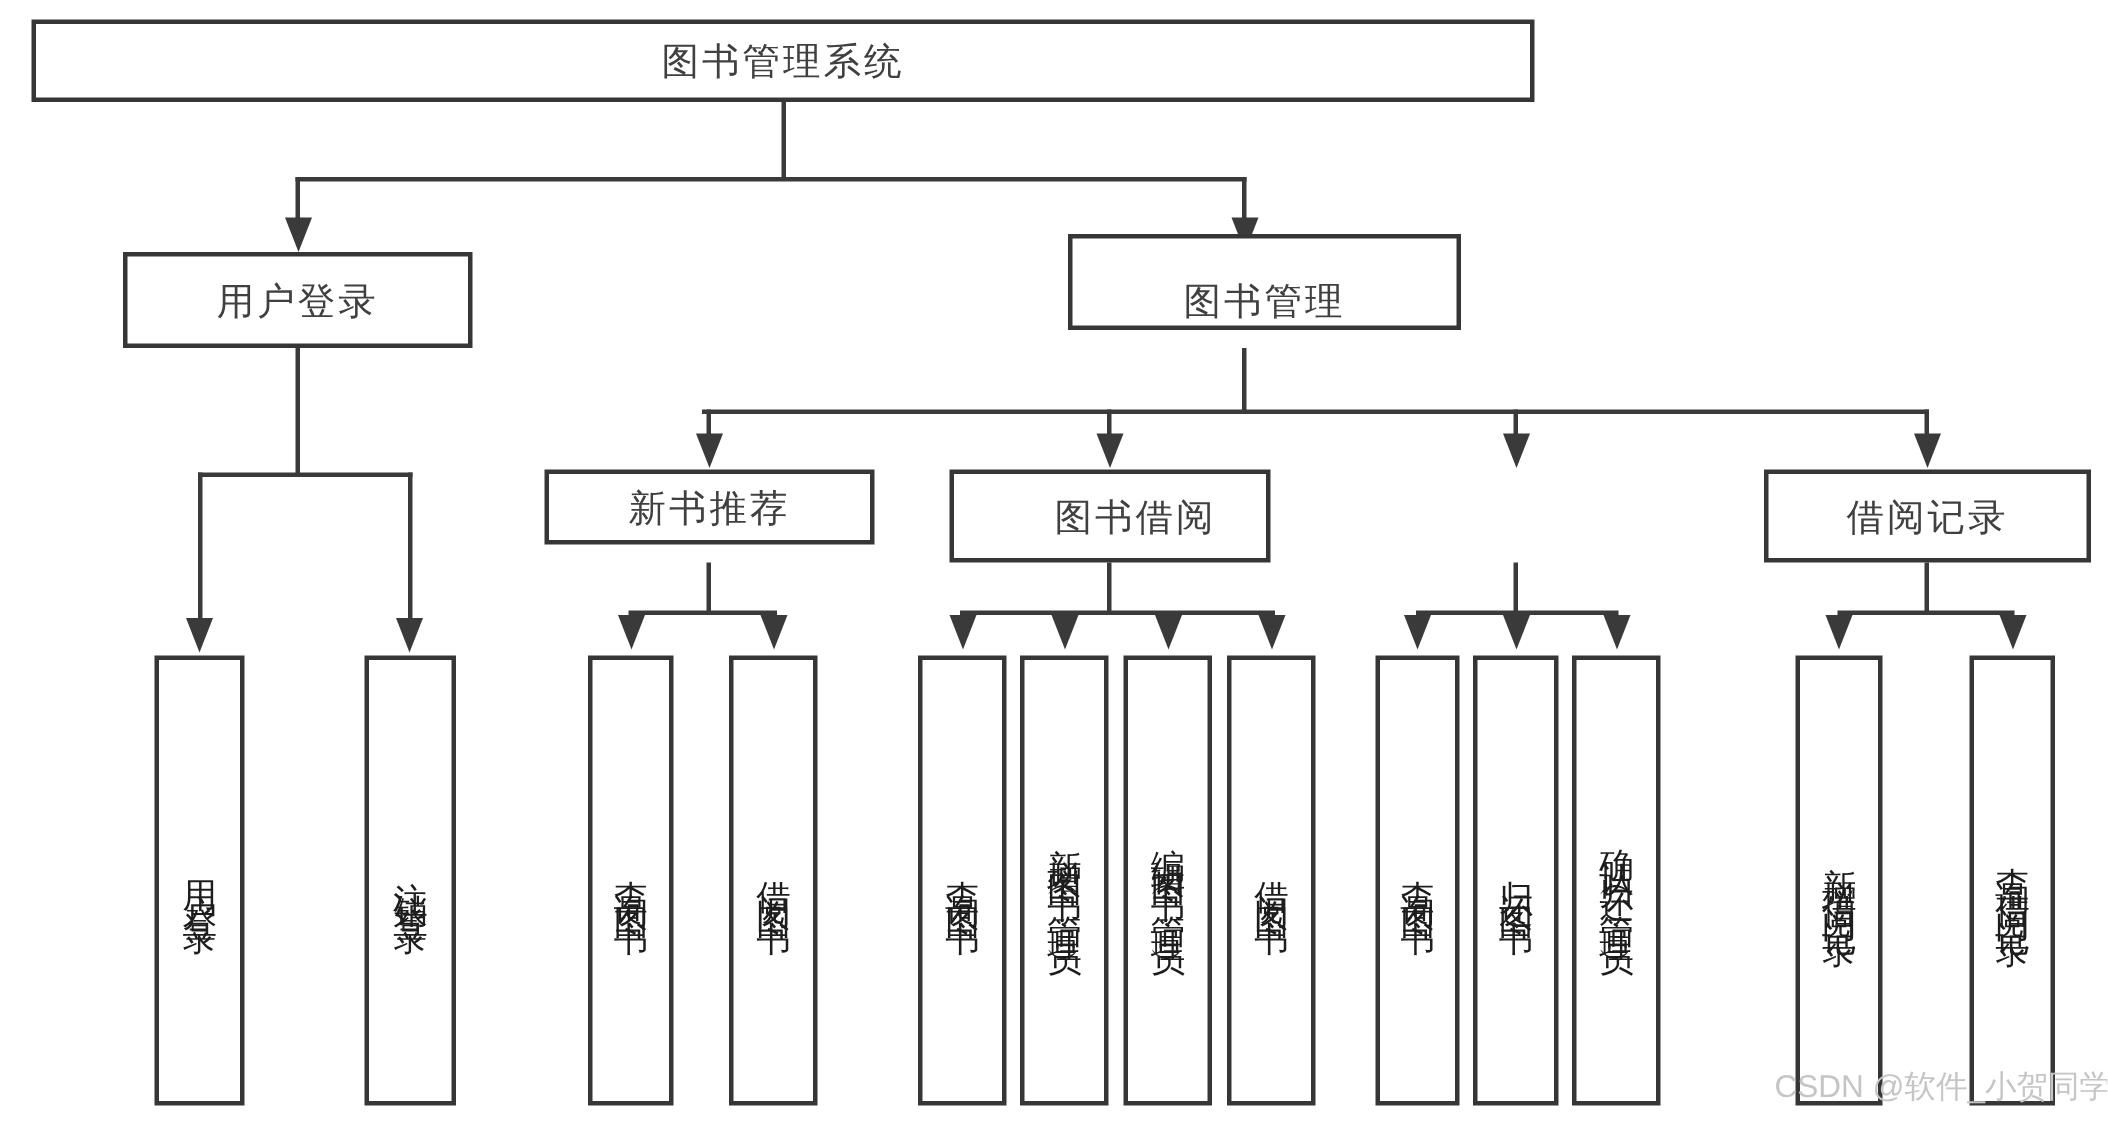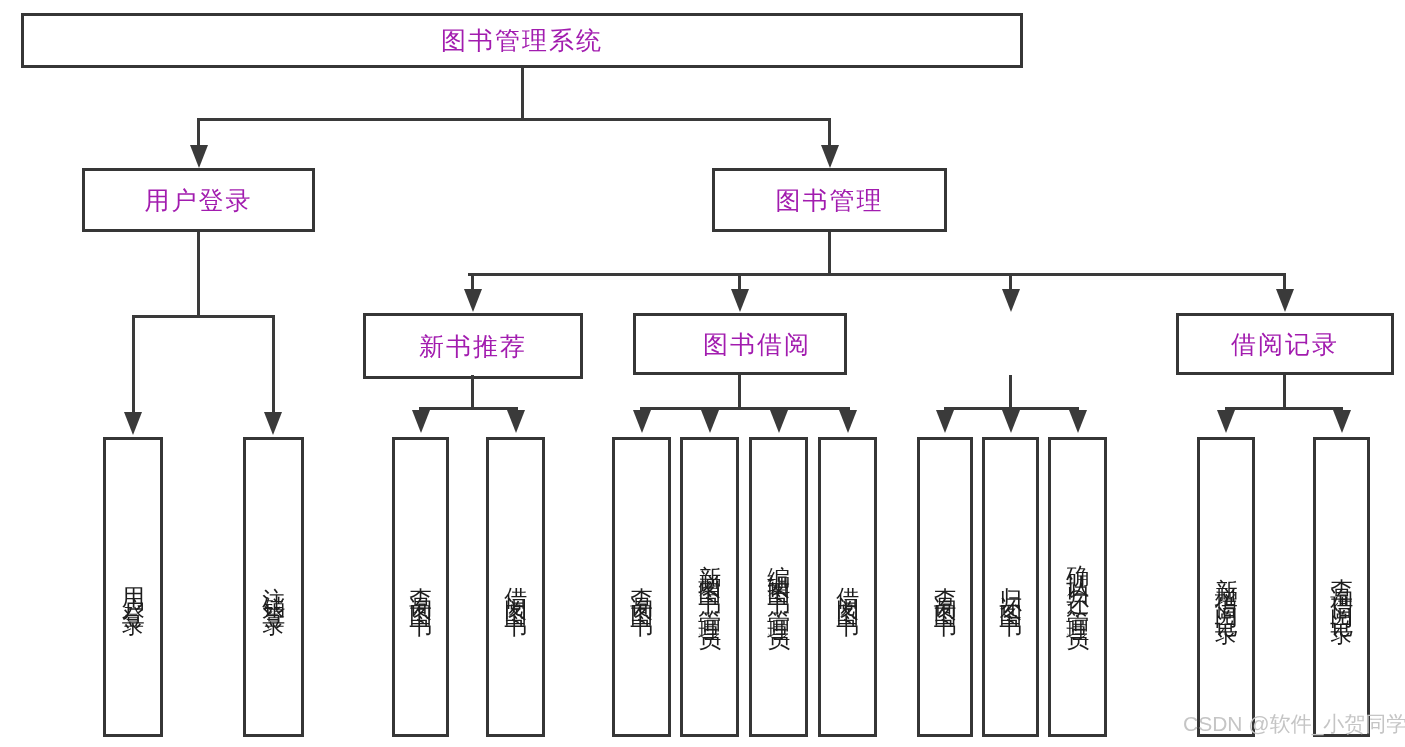--- a/index.html
+++ b/index.html
@@ -13,21 +13,21 @@
   }
   .box {
     position: absolute;
     box-sizing: border-box;
     border: 3px solid #363636;
     background: #ffffff;
     display: flex;
     align-items: center;
     justify-content: center;
     font-size: 25px;
-    color: #a21caf;
+    color: #404040;
     letter-spacing: 2px;
     white-space: nowrap;
   }
   .leaf {
     position: absolute;
     box-sizing: border-box;
     border: 3px solid #363636;
     background: #ffffff;
     top: 437px;
     height: 300px;
@@ -74,21 +74,21 @@
   <div class="vline" style="left:521px; top:68px; width:3px; height:52px;"></div>
   <div class="hline" style="left:197px; top:118px; width:634px; height:3px;"></div>
   <div class="vline" style="left:197px; top:118px; width:3px; height:30px;"></div>
   <div class="arrow" style="left:190px; top:145px;"></div>
   <div class="vline" style="left:828px; top:118px; width:3px; height:30px;"></div>
   <div class="arrow" style="left:821px; top:145px;"></div>
 
   <div class="box" style="left:82px; top:168px; width:233px; height:64px;">
     <span>用户登录</span>
   </div>
-  <div class="box" style="left:712px; top:168px; width:235px; height:64px;">
+  <div class="box" style="left:712px; top:156px; width:262px; height:64px;align-items:flex-end;">
     <span>图书管理</span>
   </div>
 
   <div class="vline" style="left:197px; top:232px; width:3px; height:85px;"></div>
   <div class="hline" style="left:132px; top:315px; width:143px; height:3px;"></div>
   <div class="vline" style="left:132px; top:315px; width:3px; height:100px;"></div>
   <div class="arrow" style="left:124px; top:412px;"></div>
   <div class="vline" style="left:272px; top:315px; width:3px; height:100px;"></div>
   <div class="arrow" style="left:264px; top:412px;"></div>
 
@@ -96,21 +96,21 @@
   <div class="hline" style="left:468px; top:273px; width:818px; height:3px;"></div>
   <div class="vline" style="left:471px; top:273px; width:3px; height:18px;"></div>
   <div class="arrow" style="left:464px; top:289px;"></div>
   <div class="vline" style="left:738px; top:273px; width:3px; height:18px;"></div>
   <div class="arrow" style="left:731px; top:289px;"></div>
   <div class="vline" style="left:1009px; top:273px; width:3px; height:18px;"></div>
   <div class="arrow" style="left:1002px; top:289px;"></div>
   <div class="vline" style="left:1283px; top:273px; width:3px; height:18px;"></div>
   <div class="arrow" style="left:1276px; top:289px;"></div>
 
-  <div class="box" style="left:363px; top:313px; width:220px; height:66px;">
+  <div class="box" style="left:363px; top:313px; width:220px; height:50px;">
     <span>新书推荐</span>
   </div>
   <div class="box" style="left:633px; top:313px; width:214px; height:62px;padding-left:34px;">
     <span>图书借阅</span>
   </div>
   <div class="box" style="left:1176px; top:313px; width:218px; height:62px;">
     <span>借阅记录</span>
   </div>
 
   <div class="vline" style="left:471px; top:375px; width:3px; height:34px;"></div>

